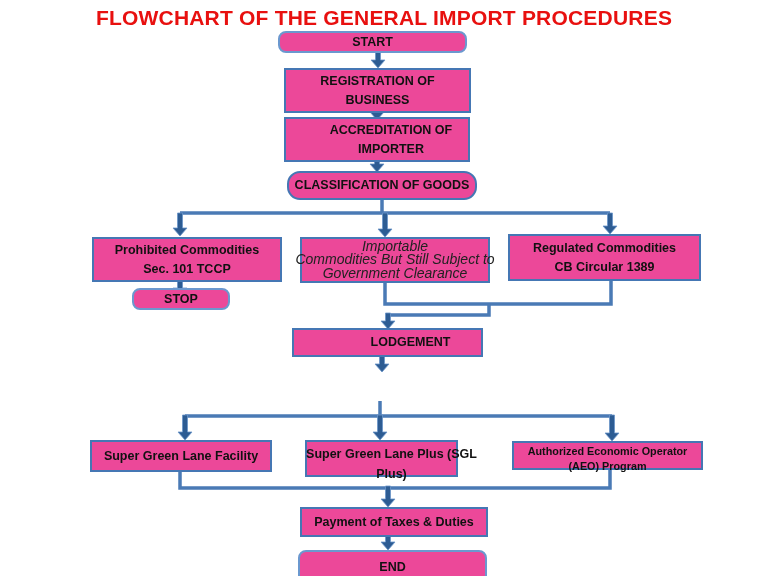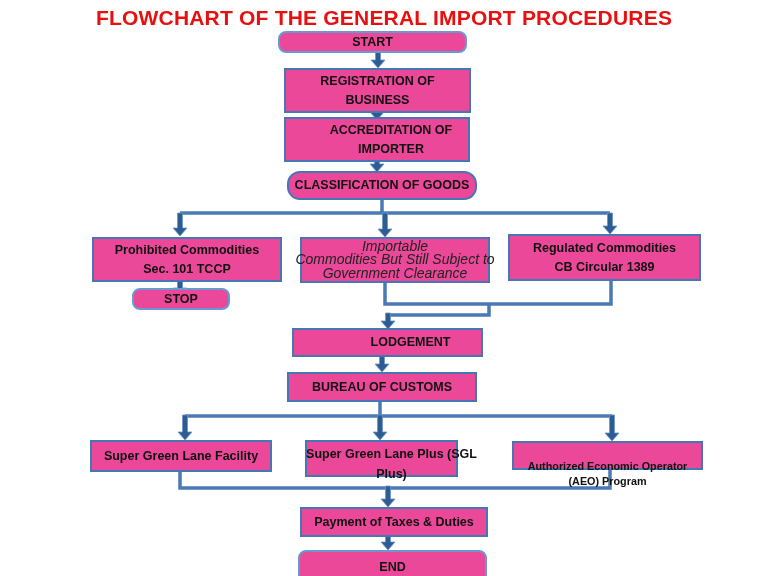--- a/index.html
+++ b/index.html
@@ -24,21 +24,21 @@
   #n-classification{left:287px;top:171px;width:190px;height:29px;border-radius:13px;}
   #n-prohibited{left:92px;top:237px;width:190px;height:45px;justify-content:center;}
   #n-importable{left:300px;top:237px;width:190px;height:46px;}
   #n-regulated{left:508px;top:234px;width:193px;height:47px;}
   #n-stop{left:132px;top:288px;width:98px;height:22px;}
   #n-lodgement{left:292px;top:328px;width:191px;height:29px;padding-left:46px;}
   #n-bureau{left:287px;top:372px;width:190px;height:30px;}
   #n-sgl-facility{left:90px;top:440px;width:182px;height:32px;}
   #n-sgl-plus{left:305px;top:440px;width:153px;height:37px;justify-content:flex-start;padding-top:2px;padding-left:20px;}
   #n-sgl-plus .b{line-height:20px;}
-  #n-aeo{left:512px;top:441px;width:191px;height:29px;justify-content:flex-start;padding-top:16px;}
+  #n-aeo{left:512px;top:441px;width:191px;height:29px;justify-content:flex-start;padding-top:1px;}
   #n-payment{left:300px;top:507px;width:188px;height:30px;}
   #n-end{left:298px;top:550px;width:189px;height:34px;}
 </style>
 </head>
 <body>
 
 <div class="stage">
 
   <div class="title">FLOWCHART OF THE GENERAL IMPORT PROCEDURES</div>
 
@@ -103,23 +103,20 @@
   </div>
 
   <div class="node round" id="n-stop">
     <span class="b">STOP</span>
   </div>
 
   <div class="node rect" id="n-lodgement">
     <span class="b">LODGEMENT</span>
   </div>
 
-  <div class="node rect" id="n-bureau">
-    <span class="b">BUREAU OF CUSTOMS</span>
-  </div>
 
   <div class="node rect" id="n-sgl-facility">
     <span class="b">Super Green Lane Facility</span>
   </div>
 
   <div class="node rect" id="n-sgl-plus">
     <span class="b">Super Green Lane Plus (SGL</span>
     <span class="b">Plus)</span>
   </div>
 

